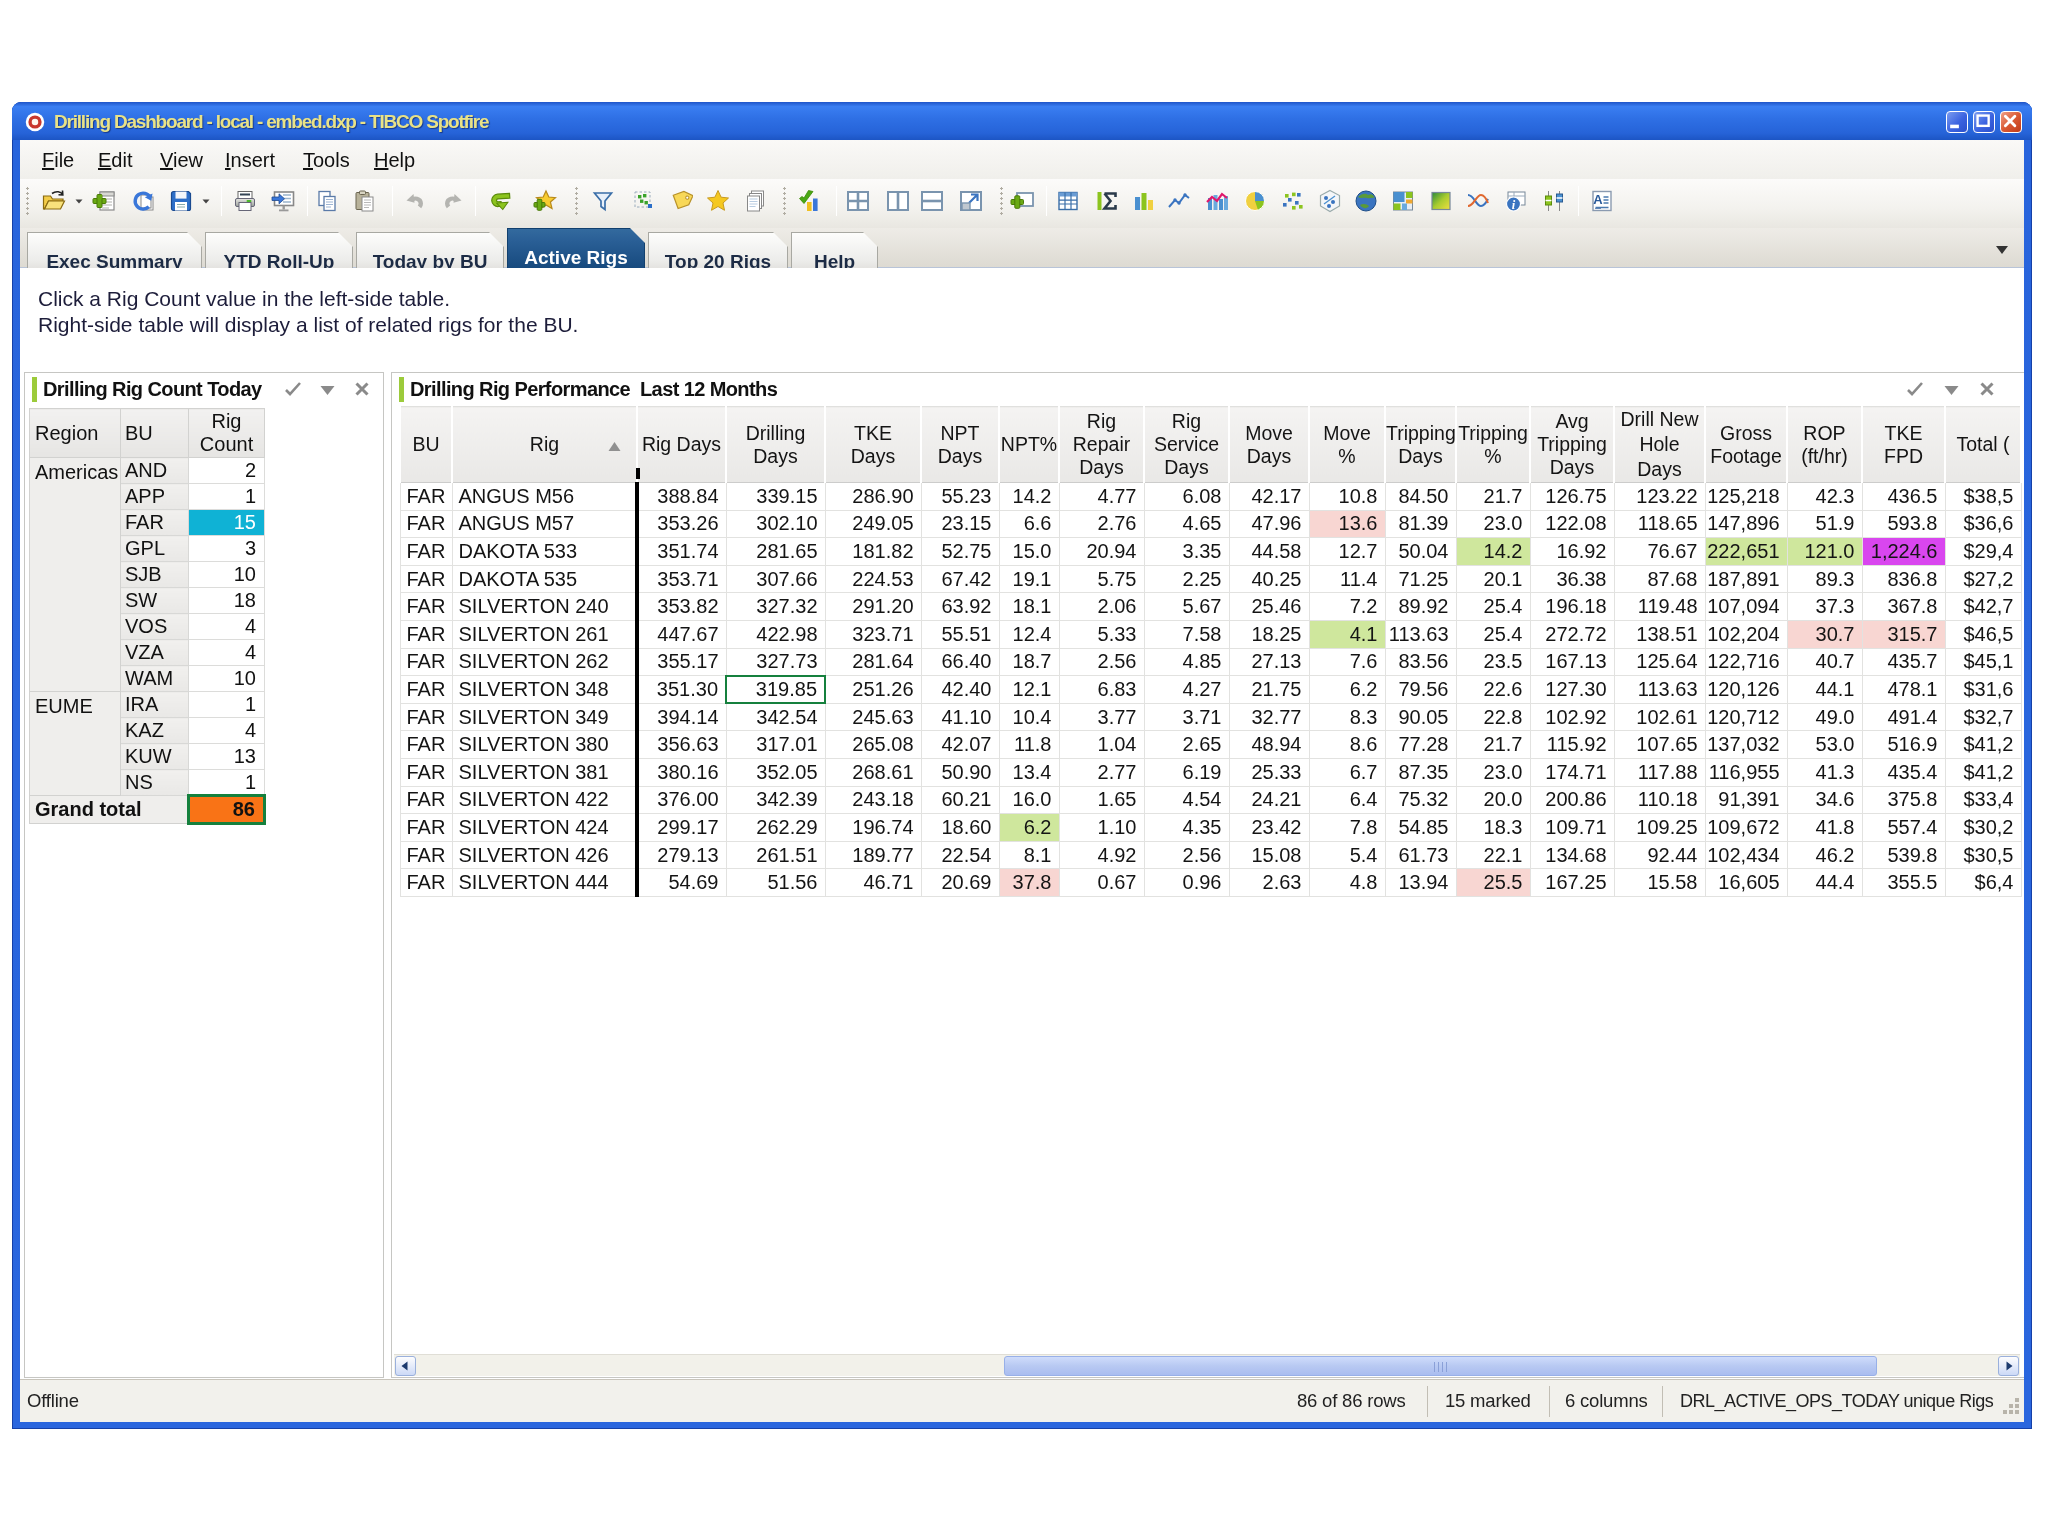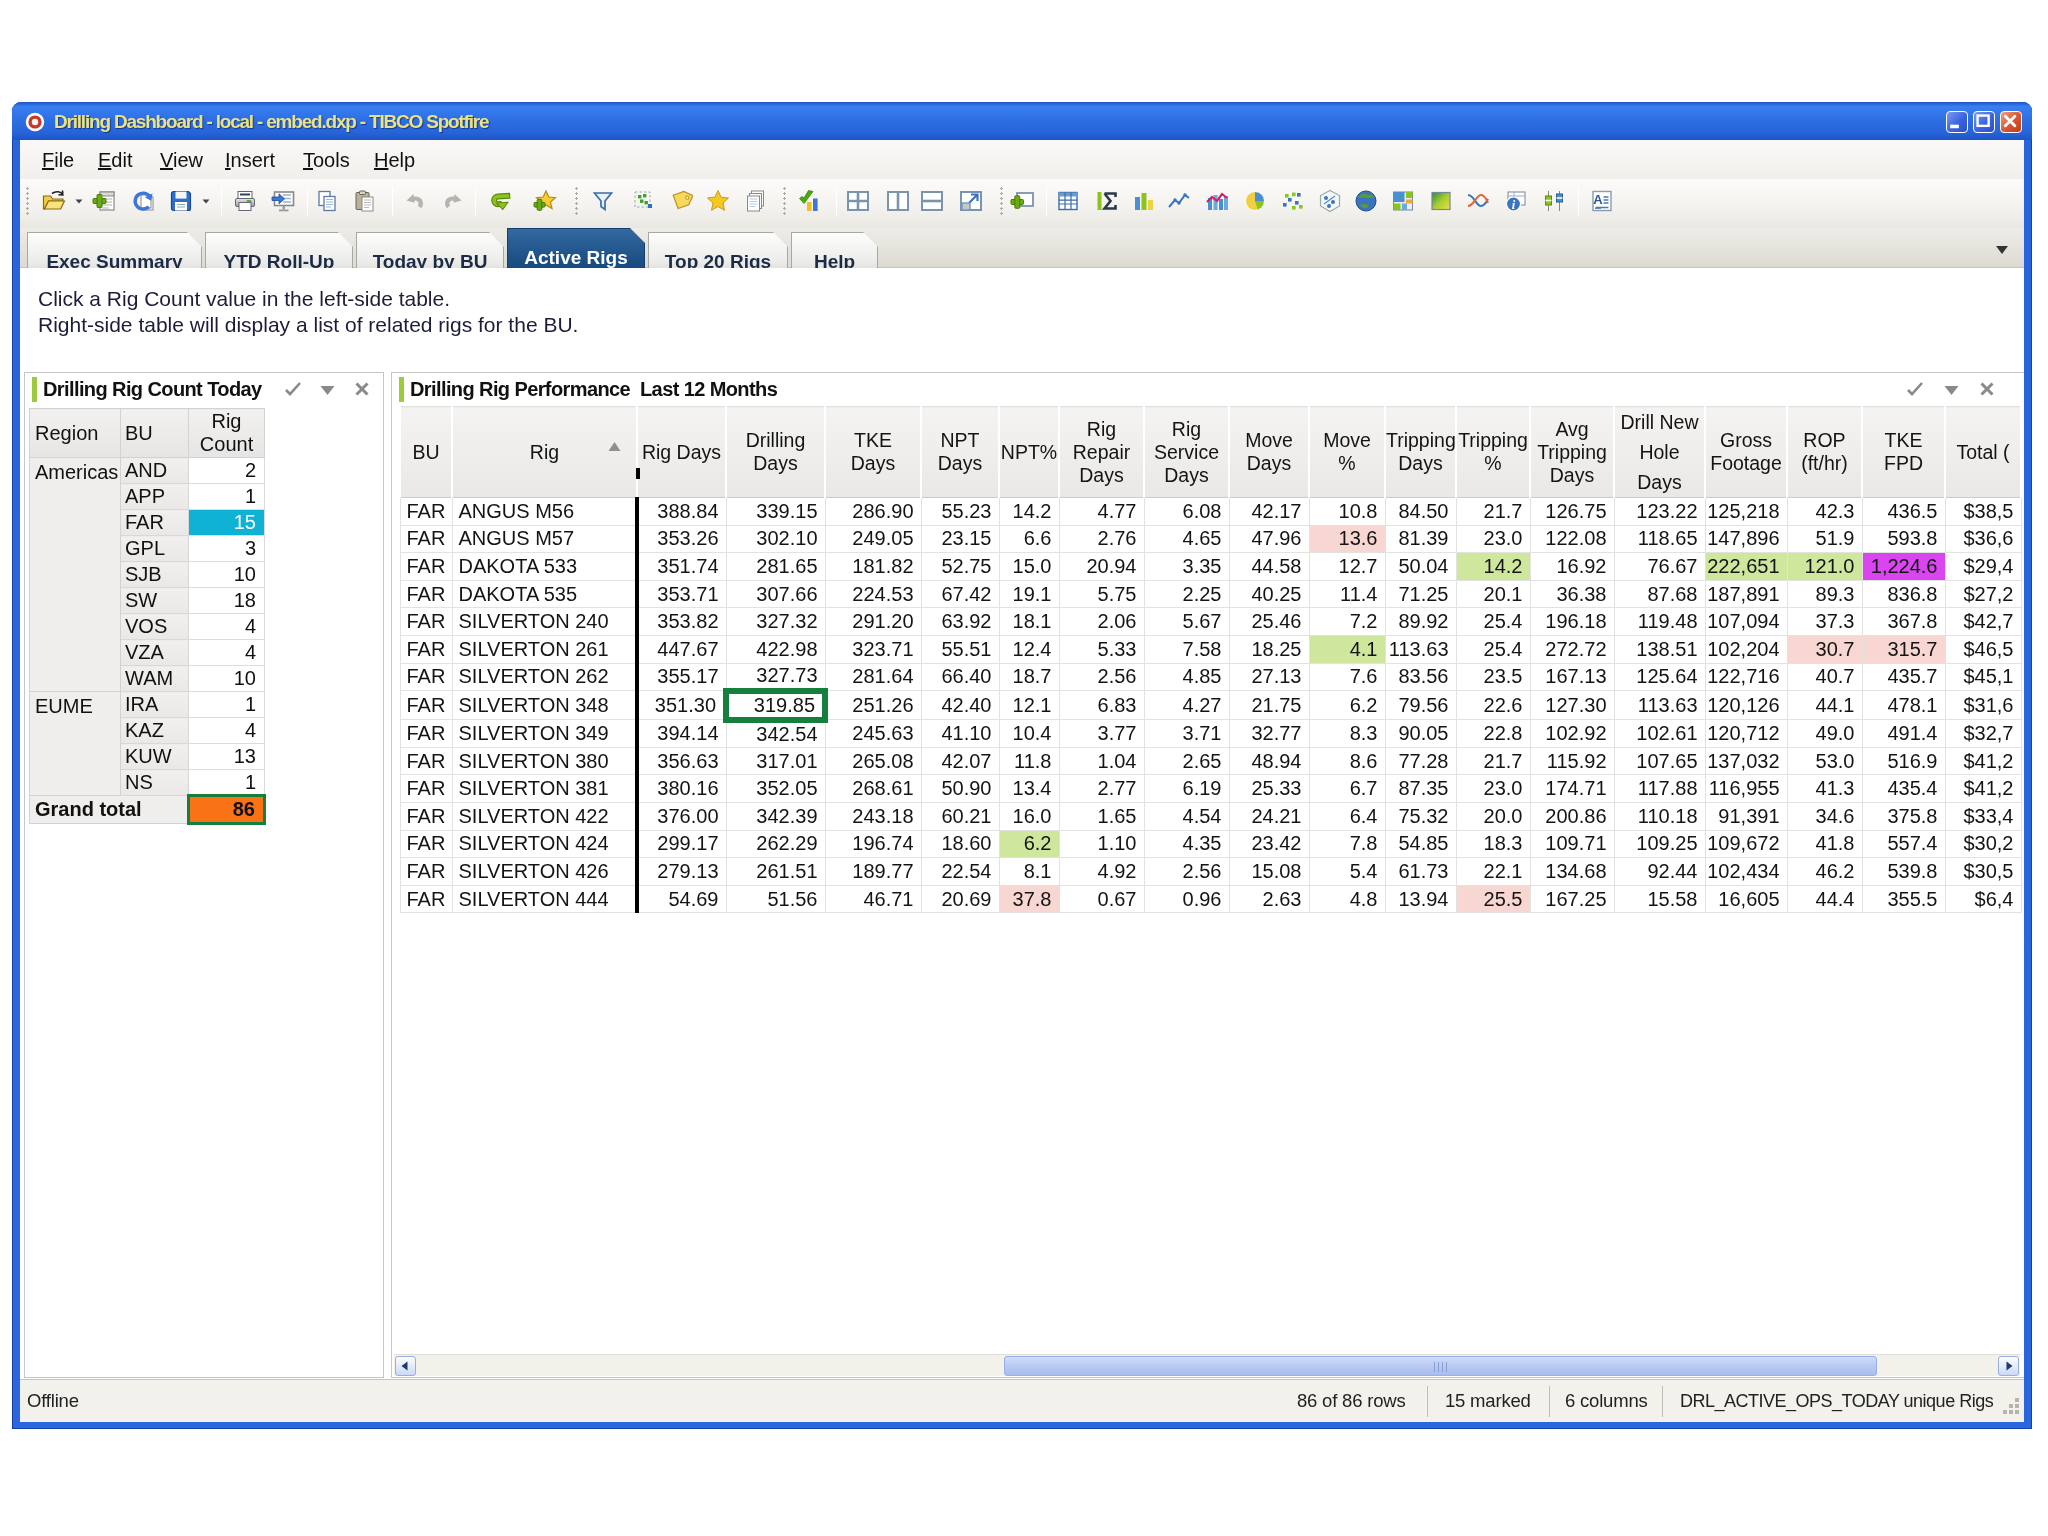--- a/index.html
+++ b/index.html
@@ -578,21 +578,21 @@
                     <th style="position:relative;background:linear-gradient(180deg,#f4f3f2,#e9e8e6);border:2px solid #fff;border-bottom:1px solid #cccccb;border-top:1px solid #e0e0de;text-align:center;vertical-align:middle;line-height:23px;font-size:19.5px">TKE<br>Days</th>
                     <th style="position:relative;background:linear-gradient(180deg,#f4f3f2,#e9e8e6);border:2px solid #fff;border-bottom:1px solid #cccccb;border-top:1px solid #e0e0de;text-align:center;vertical-align:middle;line-height:23px;font-size:19.5px">NPT<br>Days</th>
                     <th style="position:relative;background:linear-gradient(180deg,#f4f3f2,#e9e8e6);border:2px solid #fff;border-bottom:1px solid #cccccb;border-top:1px solid #e0e0de;text-align:center;vertical-align:middle;line-height:23px;font-size:19.5px">NPT%</th>
                     <th style="position:relative;background:linear-gradient(180deg,#f4f3f2,#e9e8e6);border:2px solid #fff;border-bottom:1px solid #cccccb;border-top:1px solid #e0e0de;text-align:center;vertical-align:middle;line-height:23px;font-size:19.5px">Rig<br>Repair<br>Days</th>
                     <th style="position:relative;background:linear-gradient(180deg,#f4f3f2,#e9e8e6);border:2px solid #fff;border-bottom:1px solid #cccccb;border-top:1px solid #e0e0de;text-align:center;vertical-align:middle;line-height:23px;font-size:19.5px">Rig<br>Service<br>Days</th>
                     <th style="position:relative;background:linear-gradient(180deg,#f4f3f2,#e9e8e6);border:2px solid #fff;border-bottom:1px solid #cccccb;border-top:1px solid #e0e0de;text-align:center;vertical-align:middle;line-height:23px;font-size:19.5px">Move<br>Days</th>
                     <th style="position:relative;background:linear-gradient(180deg,#f4f3f2,#e9e8e6);border:2px solid #fff;border-bottom:1px solid #cccccb;border-top:1px solid #e0e0de;text-align:center;vertical-align:middle;line-height:23px;font-size:19.5px">Move<br>%</th>
                     <th style="position:relative;background:linear-gradient(180deg,#f4f3f2,#e9e8e6);border:2px solid #fff;border-bottom:1px solid #cccccb;border-top:1px solid #e0e0de;text-align:center;vertical-align:middle;line-height:23px;font-size:19.5px">Tripping<br>Days</th>
                     <th style="position:relative;background:linear-gradient(180deg,#f4f3f2,#e9e8e6);border:2px solid #fff;border-bottom:1px solid #cccccb;border-top:1px solid #e0e0de;text-align:center;vertical-align:middle;line-height:23px;font-size:19.5px">Tripping<br>%</th>
                     <th style="position:relative;background:linear-gradient(180deg,#f4f3f2,#e9e8e6);border:2px solid #fff;border-bottom:1px solid #cccccb;border-top:1px solid #e0e0de;text-align:center;vertical-align:middle;line-height:23px;font-size:19.5px">Avg<br>Tripping<br>Days</th>
-                    <th style="position:relative;background:linear-gradient(180deg,#f4f3f2,#e9e8e6);border:2px solid #fff;border-bottom:1px solid #cccccb;border-top:1px solid #e0e0de;text-align:center;vertical-align:middle;line-height:30px;font-size:19.5px">Drill New<br>Hole<br>Days</th>
+                    <th style="position:relative;background:linear-gradient(180deg,#f4f3f2,#e9e8e6);border:2px solid #fff;border-bottom:1px solid #cccccb;border-top:1px solid #e0e0de;text-align:center;vertical-align:middle;line-height:25px;font-size:19.5px">Drill New<br>Hole<br>Days</th>
                     <th style="position:relative;background:linear-gradient(180deg,#f4f3f2,#e9e8e6);border:2px solid #fff;border-bottom:1px solid #cccccb;border-top:1px solid #e0e0de;text-align:center;vertical-align:middle;line-height:23px;font-size:19.5px">Gross<br>Footage</th>
                     <th style="position:relative;background:linear-gradient(180deg,#f4f3f2,#e9e8e6);border:2px solid #fff;border-bottom:1px solid #cccccb;border-top:1px solid #e0e0de;text-align:center;vertical-align:middle;line-height:23px;font-size:19.5px">ROP<br>(ft/hr)</th>
                     <th style="position:relative;background:linear-gradient(180deg,#f4f3f2,#e9e8e6);border:2px solid #fff;border-bottom:1px solid #cccccb;border-top:1px solid #e0e0de;text-align:center;vertical-align:middle;line-height:23px;font-size:19.5px">TKE<br>FPD</th>
                     <th style="position:relative;background:linear-gradient(180deg,#f4f3f2,#e9e8e6);border:2px solid #fff;border-bottom:1px solid #cccccb;border-top:1px solid #e0e0de;text-align:center;vertical-align:middle;line-height:23px;font-size:19.5px">Total (</th>
                   </tr>
                   <tr style="height:27.6px">
                     <td style="border:1px solid #e2e2e0;padding-left:6px">FAR</td>
                     <td style="border:1px solid #e2e2e0;border-right:4px solid #000;padding-left:6px">ANGUS M56</td>
                     <td class="num" style="border:1px solid #e2e2e0;padding-right:7px">388.84</td>
                     <td class="num" style="border:1px solid #e2e2e0;padding-right:7px">339.15</td>
@@ -735,21 +735,21 @@
                     <td class="num" style="border:1px solid #e2e2e0;padding-right:7px">125.64</td>
                     <td class="num" style="border:1px solid #e2e2e0;padding-right:7px">122,716</td>
                     <td class="num" style="border:1px solid #e2e2e0;padding-right:7px">40.7</td>
                     <td class="num" style="border:1px solid #e2e2e0;padding-right:7px">435.7</td>
                     <td class="num" style="border:1px solid #e2e2e0;padding-right:7px">$45,1</td>
                   </tr>
                   <tr style="height:27.6px">
                     <td style="border:1px solid #e2e2e0;padding-left:6px">FAR</td>
                     <td style="border:1px solid #e2e2e0;border-right:4px solid #000;padding-left:6px">SILVERTON 348</td>
                     <td class="num" style="border:1px solid #e2e2e0;padding-right:7px">351.30</td>
-                    <td class="num" style="border:6px solid #15803d;padding-right:7px">319.85</td>
+                    <td class="num" style="border:2px solid #15803d;padding-right:7px">319.85</td>
                     <td class="num" style="border:1px solid #e2e2e0;padding-right:7px">251.26</td>
                     <td class="num" style="border:1px solid #e2e2e0;padding-right:7px">42.40</td>
                     <td class="num" style="border:1px solid #e2e2e0;padding-right:7px">12.1</td>
                     <td class="num" style="border:1px solid #e2e2e0;padding-right:7px">6.83</td>
                     <td class="num" style="border:1px solid #e2e2e0;padding-right:7px">4.27</td>
                     <td class="num" style="border:1px solid #e2e2e0;padding-right:7px">21.75</td>
                     <td class="num" style="border:1px solid #e2e2e0;padding-right:7px">6.2</td>
                     <td class="num" style="border:1px solid #e2e2e0;padding-right:7px">79.56</td>
                     <td class="num" style="border:1px solid #e2e2e0;padding-right:7px">22.6</td>
                     <td class="num" style="border:1px solid #e2e2e0;padding-right:7px">127.30</td>

